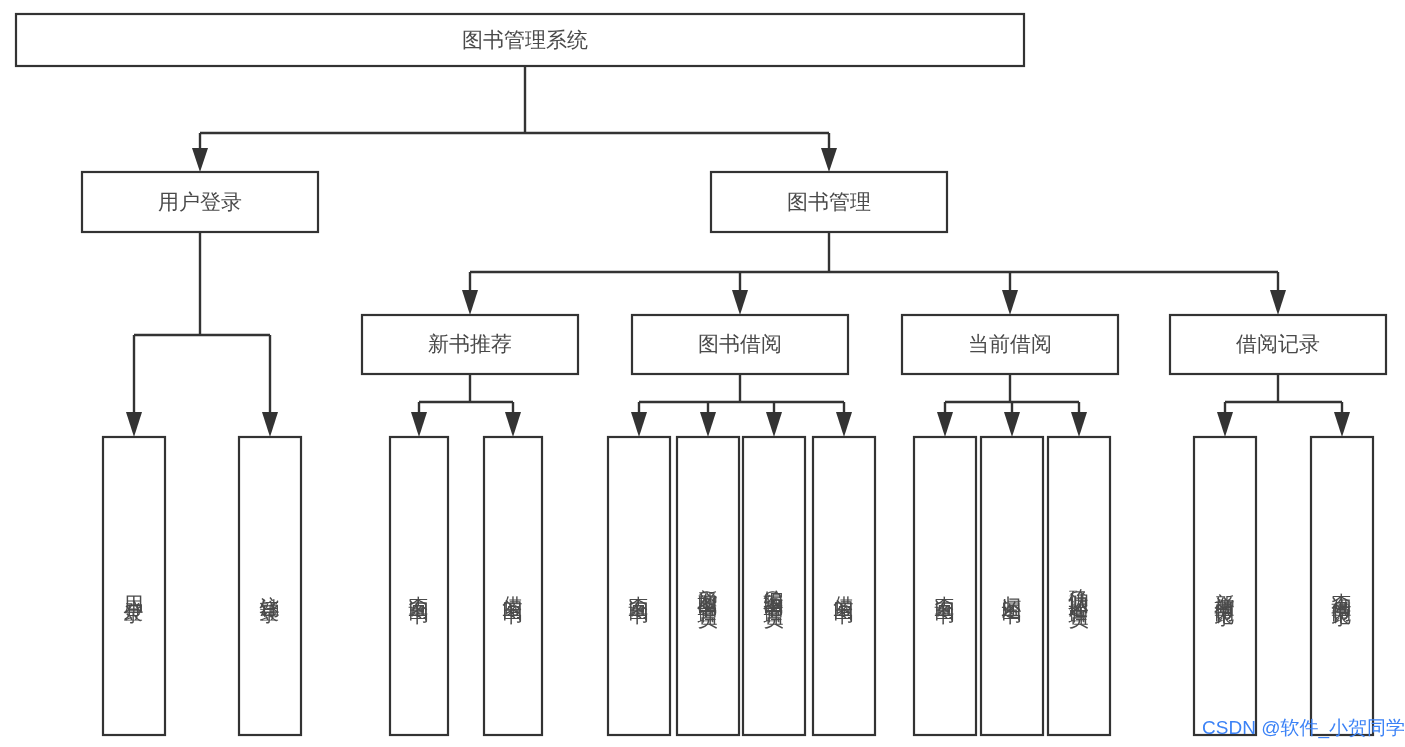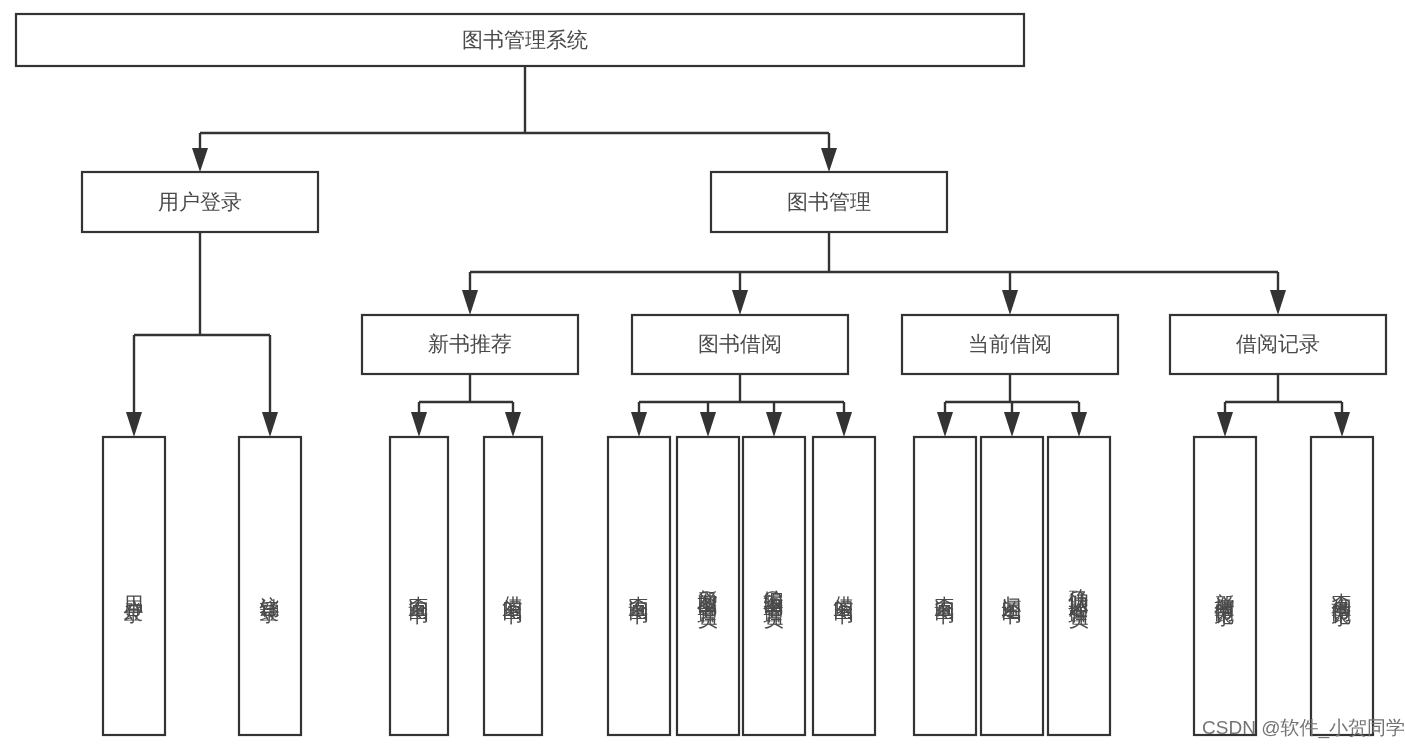--- a/index.html
+++ b/index.html
@@ -64,21 +64,21 @@
     text-align: center;
     white-space: nowrap;
     pointer-events: none;
   }
   .watermark {
     position: absolute;
     right: 8px;
     bottom: 6px;
     font-family: "Liberation Sans", "DejaVu Sans", sans-serif;
     font-size: 19px;
-    color: #737373;
+    color: #3b82f6;
     white-space: nowrap;
     pointer-events: none;
   }
 </style>
 </head>
 <body>
 
 <div id="diagram-root">
 
   <svg class="flow" viewBox="0 0 1405 747">

